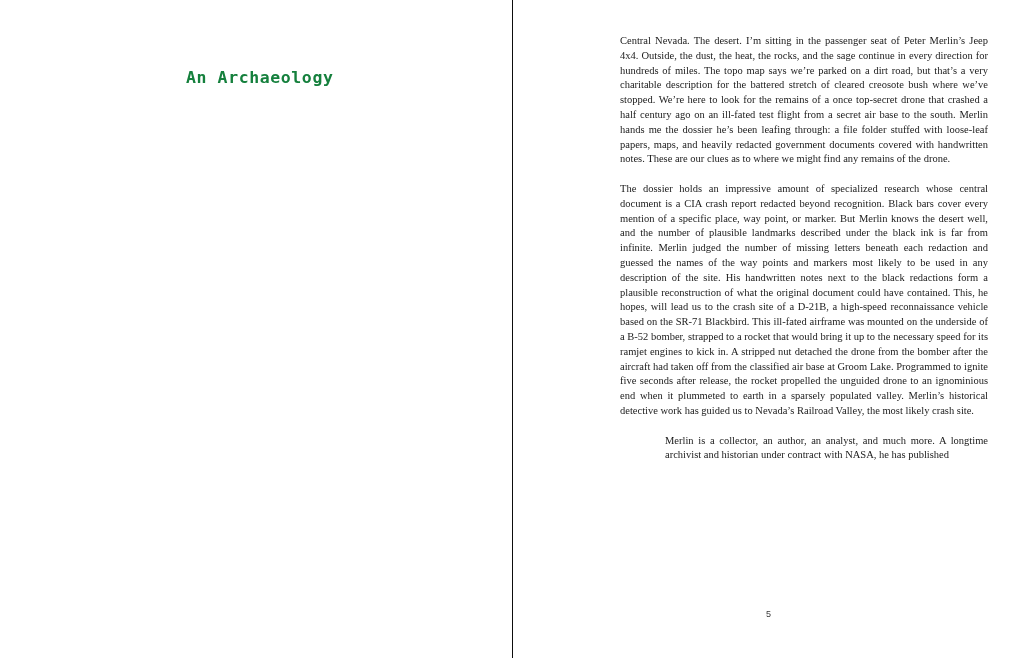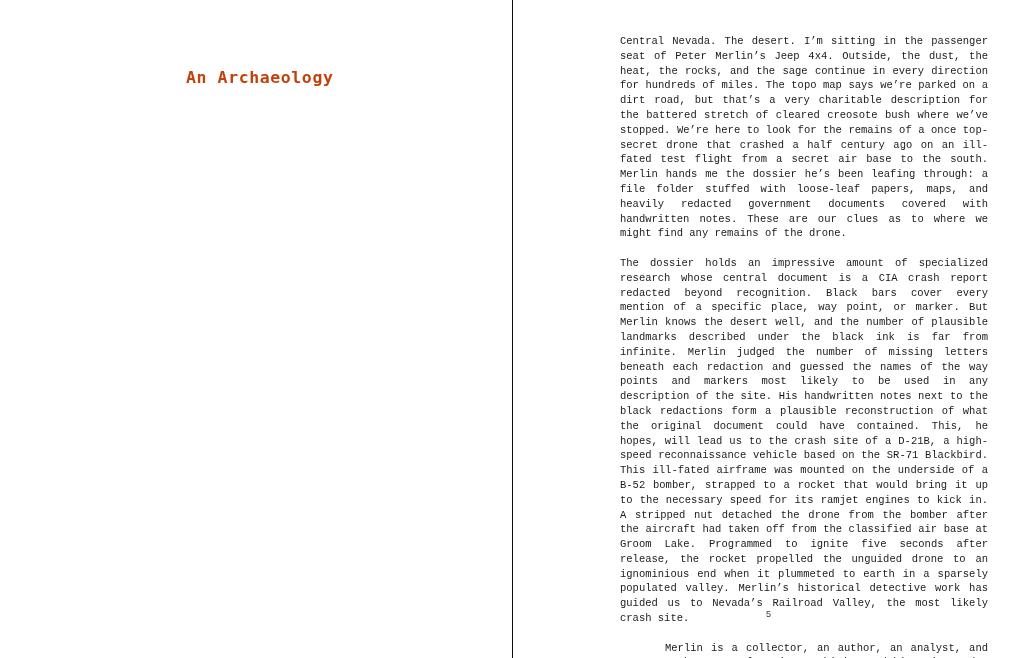--- a/index.html
+++ b/index.html
@@ -37,21 +37,21 @@
   }
 
   .chapter-title {
     position: absolute;
     left: 186px;
     top: 68px;
     font-family: "DejaVu Sans Mono", "Liberation Mono", monospace;
     font-size: 16.5px;
     font-weight: bold;
     letter-spacing: 0.6px;
-    color: #c2410c;
+    color: #15803d;
     white-space: nowrap;
   }
 
   
   .page-right {
     position: absolute;
     left: 513px;
     top: 0;
     width: 511px;
     height: 658px;
@@ -60,21 +60,21 @@
 
   .text-column {
     position: absolute;
     left: 107px;   
     top: 34px;
     width: 368px;  
   }
 
   .body-paragraph {
     margin: 0 0 14.8px 0;
-    font-family: Liberation Mono, monospace;
+    font-family: Liberation Serif, serif;
     font-size: 10.5px;
     line-height: 14.8px;
     color: #1a1a1a;
     text-align: justify;
     text-justify: inter-word;
     hyphens: manual;
     -webkit-hyphens: manual;
     word-spacing: 0px;
   }
 

